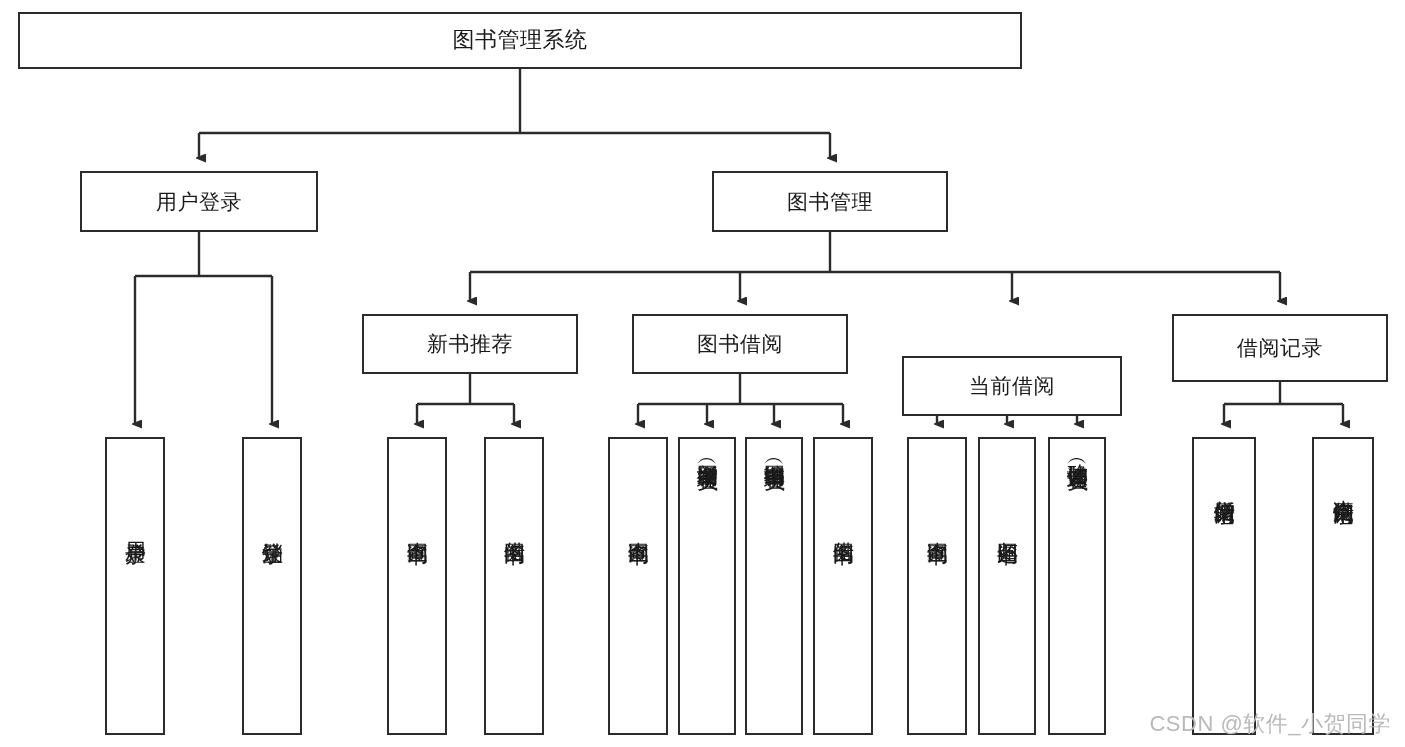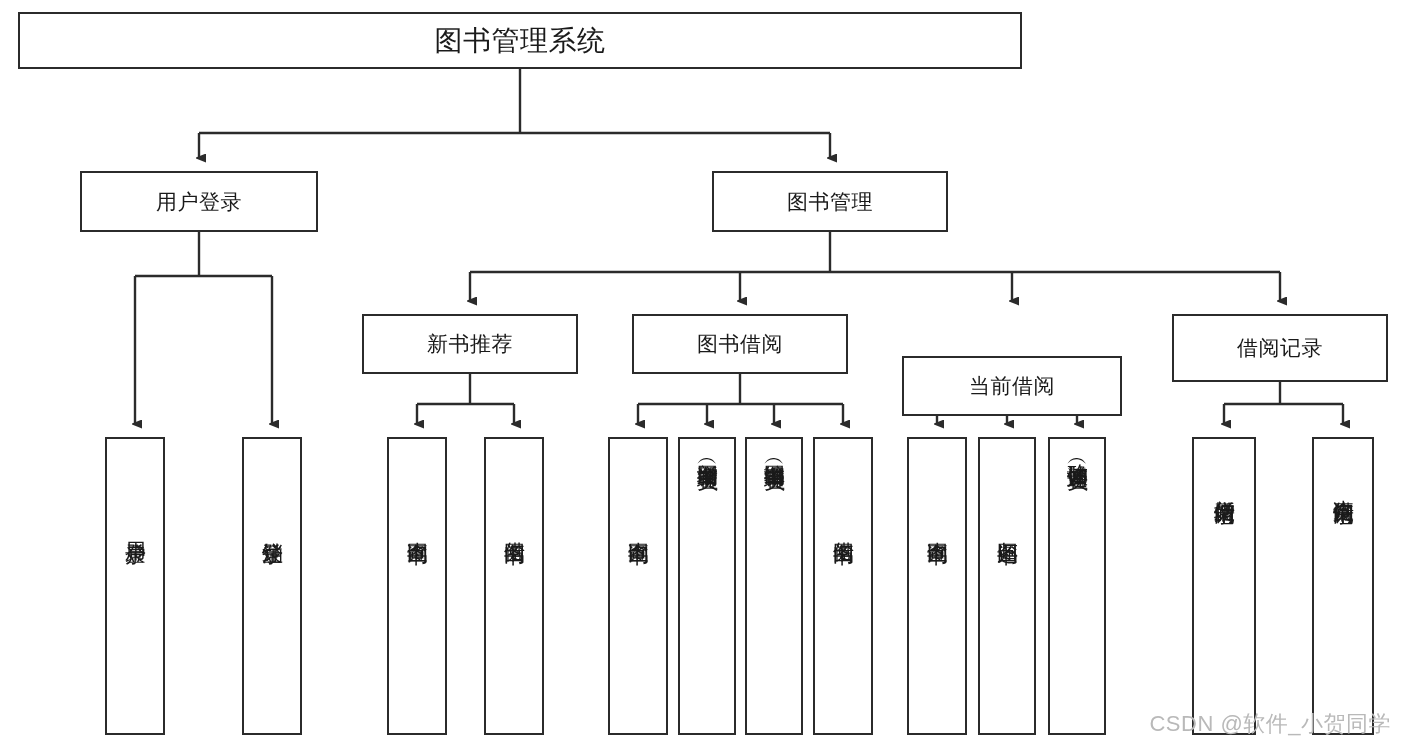--- a/index.html
+++ b/index.html
@@ -38,21 +38,21 @@
   .node .label {
     display: block;
     line-height: 1.12;
     letter-spacing: 0.5px;
     white-space: nowrap;
   }
   .node-horizontal .label {
     font-size: 21px;
   }
   .node-root .label {
-    font-size: 28px;
+    font-size: 22px;
   }
   .node-vertical {
     align-items: flex-start;
     padding-top: 8px;
   }
   .node-vertical .label {
     writing-mode: vertical-rl;
     text-orientation: upright;
     font-size: 21px;
     line-height: 1.18;

